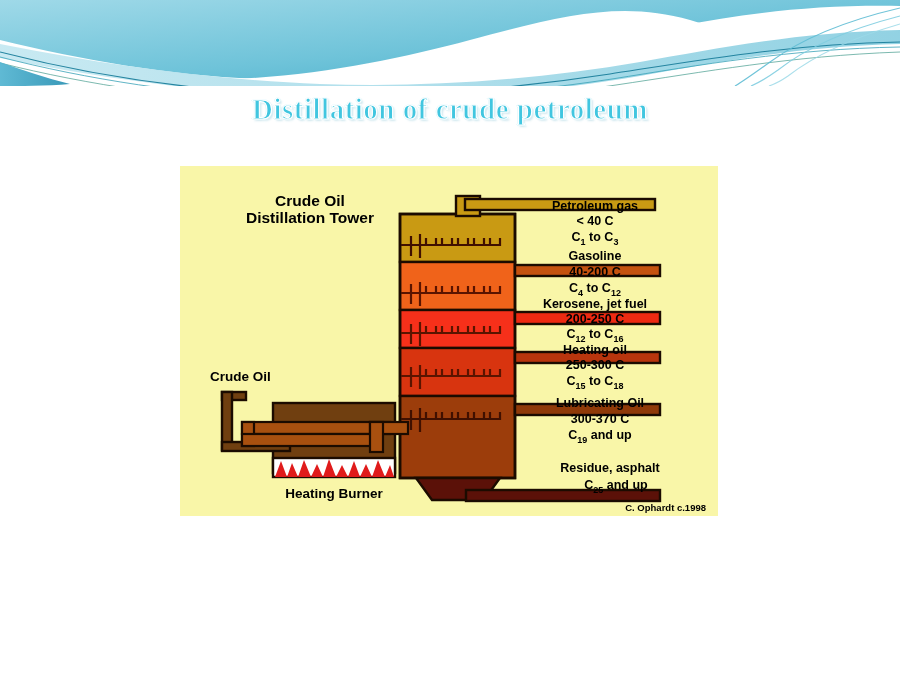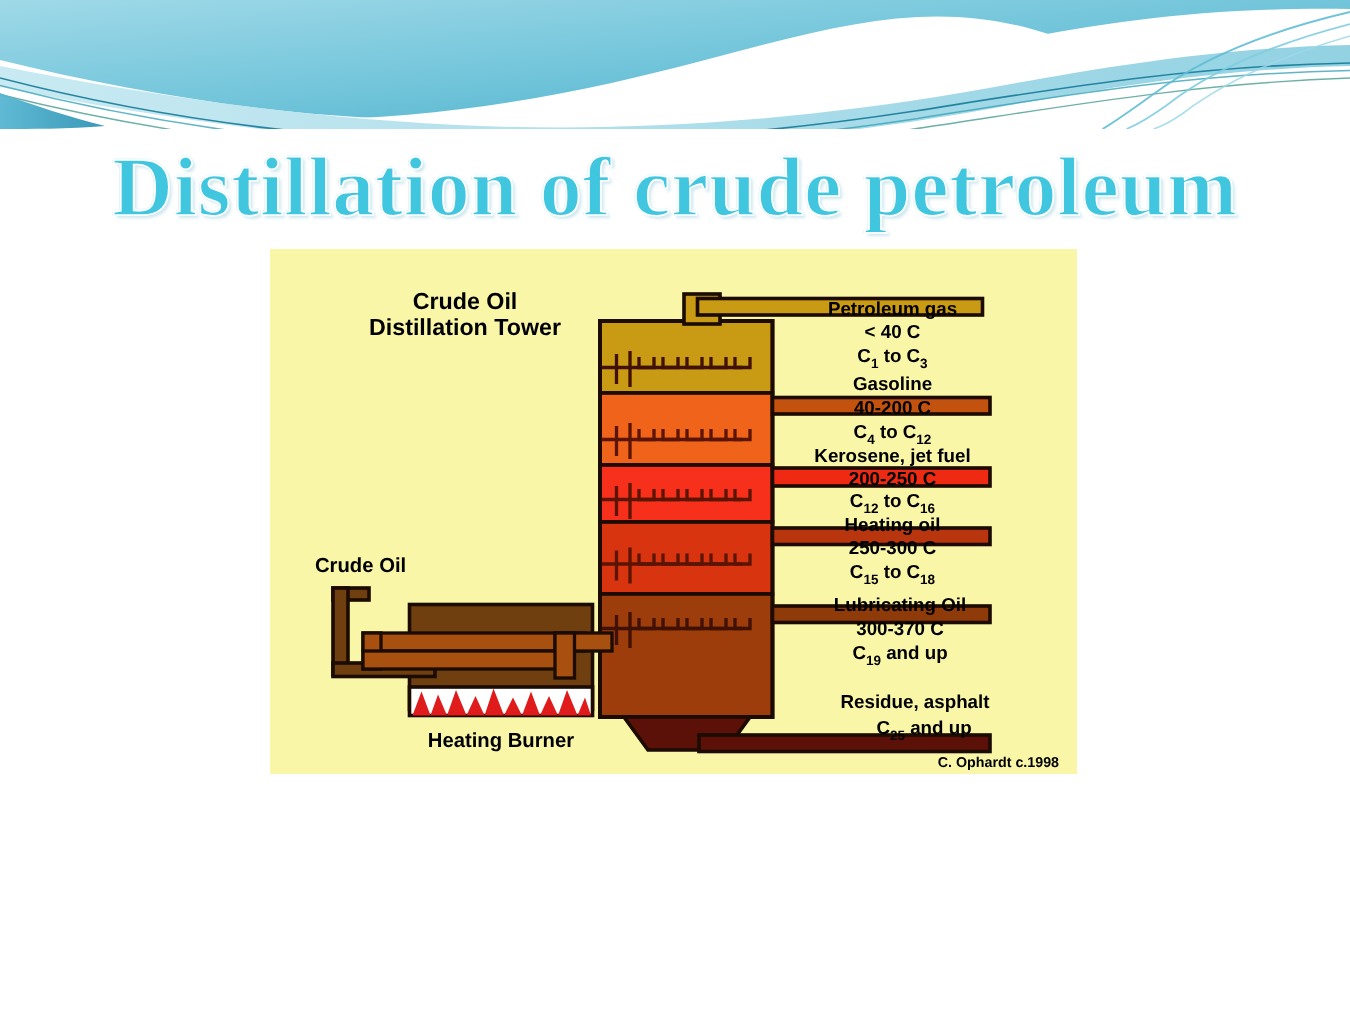--- a/index.html
+++ b/index.html
@@ -8,21 +8,21 @@
     font-family:"Liberation Sans",sans-serif;position:relative;
   }
   
   #header-band{position:absolute;left:0;top:0;width:900px;height:86px;overflow:hidden;}
   #header-band svg{display:block;}
 
   
   #slide-title{
     position:absolute;left:0;top:93px;width:900px;text-align:center;
     font-family:"Liberation Serif",serif;
-    font-size:56px;font-weight:bold;letter-spacing:.5px;
+    font-size:29px;font-weight:bold;letter-spacing:.5px;
     color:#41c6e0;
     -webkit-text-stroke:1.1px #ffffff;
     text-shadow:
        1px 0 0 #d9f3f9, -1px 0 0 #d9f3f9,
        0 1px 0 #cfeef6, 0 -1px 0 #eafaff,
        2px 2px 2px rgba(150,205,220,.45);
     white-space:nowrap;
   }
 
   

